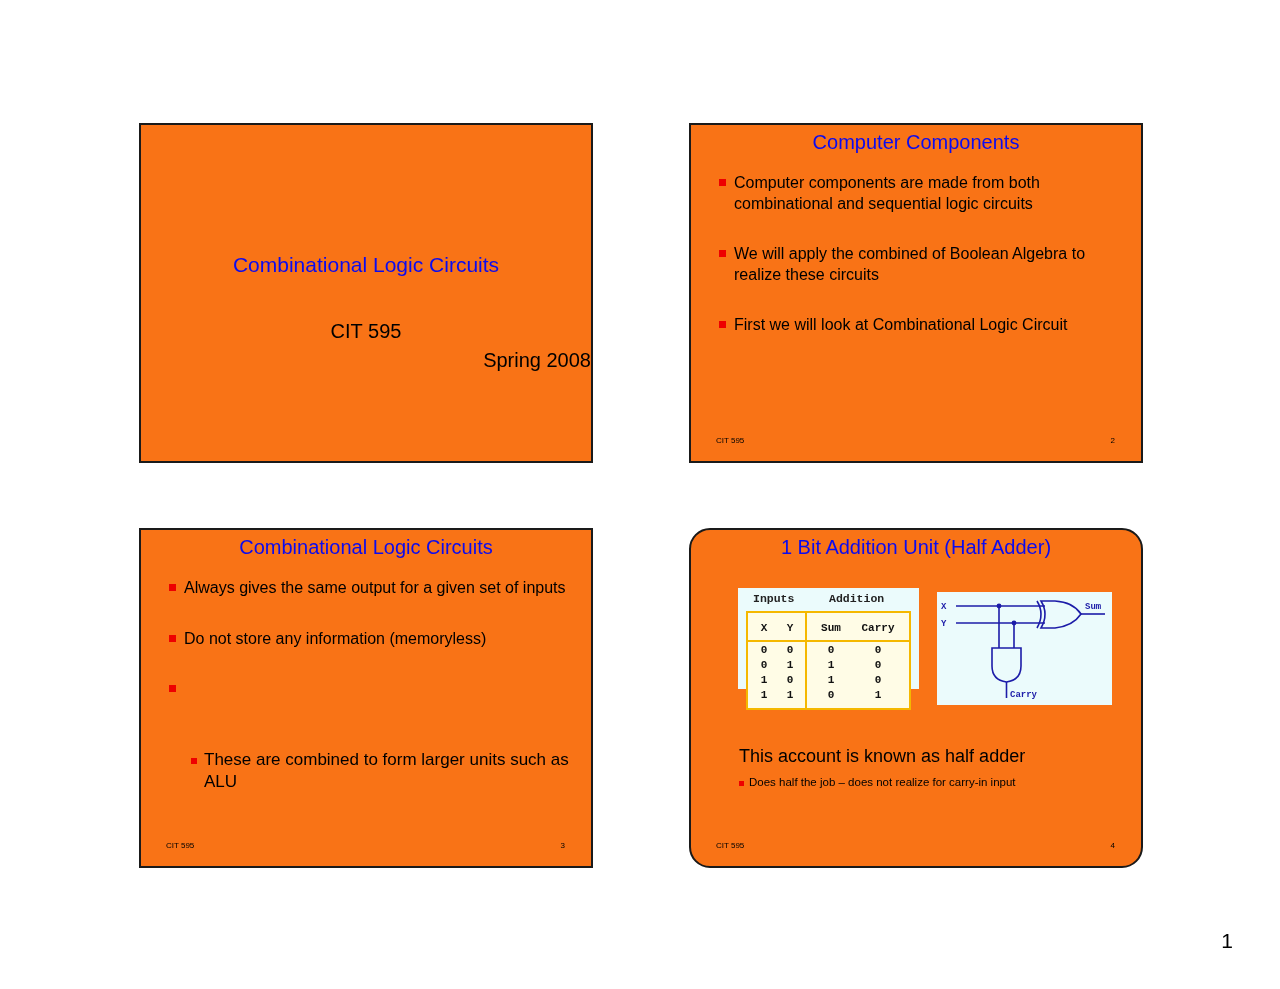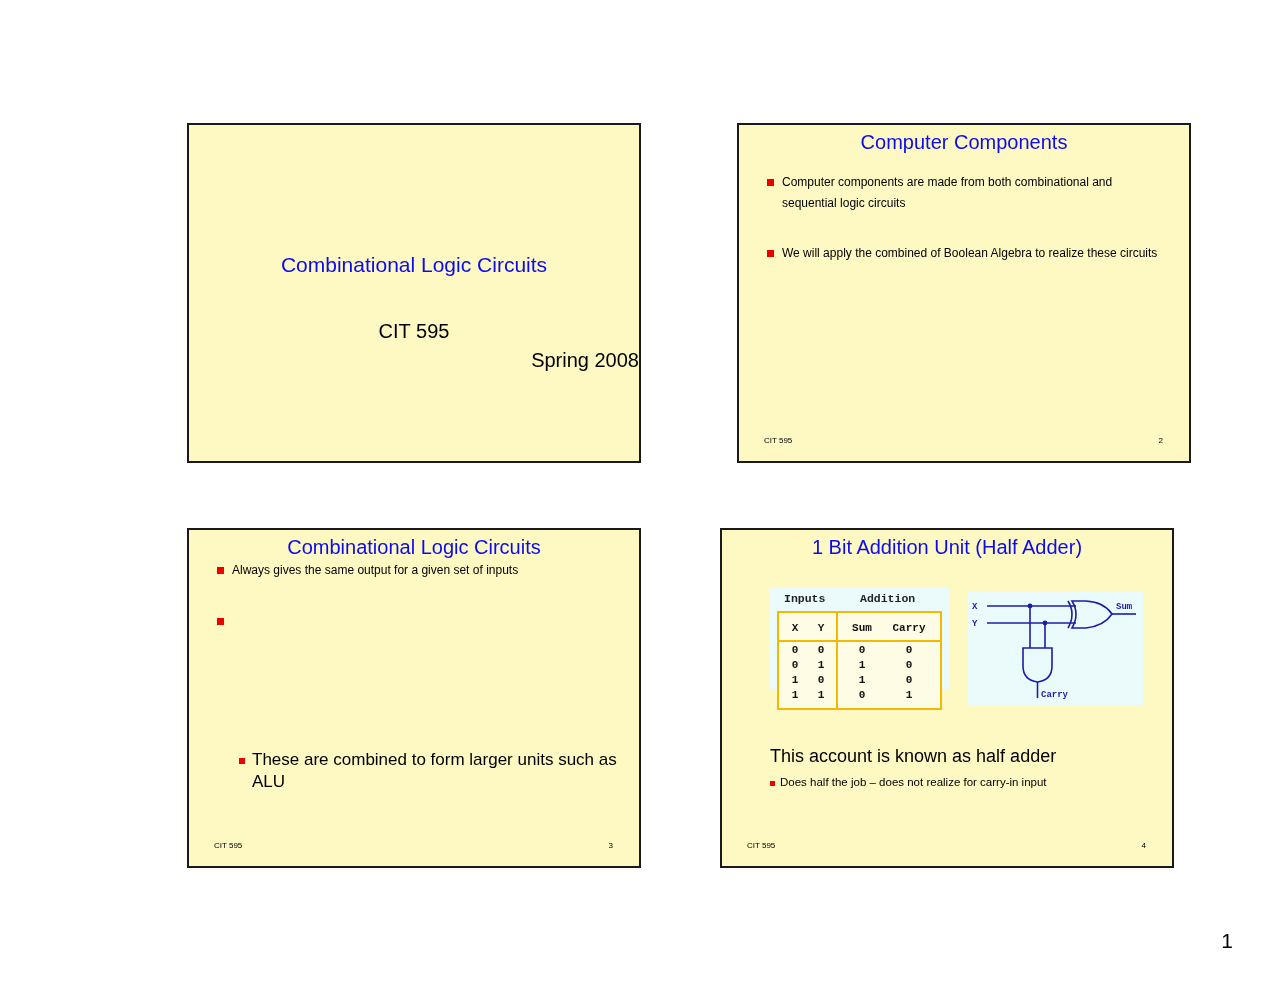--- a/index.html
+++ b/index.html
@@ -1,26 +1,26 @@
 <!DOCTYPE html>
 <html><head>
   <meta charset="utf-8">
   <style>
     html, body { margin: 0; padding: 0; background: #ffffff; }
     body { width: 1280px; height: 989px; position: relative; overflow: hidden; font-family: "Liberation Sans", sans-serif; color: #000; }
-    .slide { position: absolute; width: 450px; height: 336px; border: 2px solid #1a1a1a; background: #fef9c3; box-sizing: content-box; margin-left: 48px; }
+    .slide { position: absolute; width: 450px; height: 336px; border: 2px solid #1a1a1a; background: #f97316; box-sizing: content-box; }
     #s1 { left: 139px; top: 123px; }
     #s2 { left: 689px; top: 123px; }
     #s3 { left: 139px; top: 528px; }
-    #s4 { left: 672px; top: 528px; }
+    #s4 { left: 689px; top: 528px; border-radius: 21px; }
     .title { position: absolute; left: 0; right: 0; text-align: center; color: #0b0bf0; font-size: 20px; }
     .footer-l { position: absolute; left: 25px; bottom: 16px; font-size: 8px; }
     .footer-r { position: absolute; right: 26px; bottom: 16px; font-size: 8px; }
     .bullets { position: absolute; left: 26px; right: 20px; margin: 0; padding: 0; list-style: none; }
-    .bullets li { position: relative; padding-left: 17px; font-size: 12px; line-height: 21px; }
+    .bullets li { position: relative; padding-left: 17px; font-size: 16px; line-height: 21px; }
     .bullets li .sq { position: absolute; left: 2px; top: 7px; width: 7px; height: 7px; background: #ee0000; }
     .sub { position: relative; padding-left: 37px; font-size: 17px; line-height: 22px; }
     .sub .sq { position: absolute; left: 24px; top: 9px; width: 6px; height: 6px; background: #ee0000; }
     .center-text { position: absolute; left: 0; right: 0; text-align: center; font-size: 20px; }
     .tt-wrap { position: absolute; left: 47px; top: 58px; width: 181px; height: 101px; background: #ebfbfc; }
     .tt-head { position: absolute; top: 4px; font-family: "Liberation Mono", monospace; font-weight: bold; font-size: 11.5px; color: #222; }
     .tt-box { position: absolute; left: 8px; top: 23px; width: 161px; height: 95px; border: 2px solid #f5b800; background: #fffce6; font-family: "Liberation Mono", monospace; font-weight: bold; font-size: 11px; color: #111; }
     .tt-div-v { position: absolute; left: 57px; top: 0; bottom: 0; width: 2px; background: #f5b800; }
     .tt-div-h { position: absolute; left: 0; right: 0; top: 27px; height: 2px; background: #f5b800; }
     .cell { position: absolute; width: 20px; text-align: center; }
@@ -37,30 +37,31 @@
   <div class="title" style="top:128px; font-size:21px;">Combinational Logic Circuits</div>
   <div class="center-text" style="top:195px;">CIT 595</div>
   <div class="center-text" style="top:224px;text-align:right;">Spring 2008</div>
 </div>
 
 <div class="slide" id="s2">
   <div class="title" style="top:6px;">Computer Components</div>
   <ul class="bullets" style="top:47px;">
     <li><span class="sq"></span><span>Computer components are made from both combinational and sequential logic circuits</span></li>
     <li style="margin-top:29px;"><span class="sq"></span><span>We will apply the combined of Boolean Algebra to realize these circuits</span></li>
+    <li style="margin-top:29px;"><span class="sq"></span><span>First we will look at Combinational Logic Circuit</span></li>
   </ul>
   <div class="footer-l">CIT 595</div>
   <div class="footer-r">2</div>
 </div>
 
 <div class="slide" id="s3">
   <div class="title" style="top:6px;">Combinational Logic Circuits</div>
-  <ul class="bullets" style="top:30px;">
+  <ul class="bullets" style="top:47px;">
     <li><span class="sq"></span><span>Always gives the same output for a given set of inputs</span></li>
-    <li style="margin-top:30px;"><span class="sq"></span></li>
+    <li style="margin-top:30px;"><span class="sq"></span><span>Do not store any information (memoryless)</span></li>
     <li style="margin-top:29px; line-height:24px;"><span class="sq"></span></li>
   </ul>
   <div class="sub" style="position:absolute; left:26px; right:20px; top:219px;">
     <span class="sq"></span><span>These are combined to form larger units such as ALU</span>
   </div>
   <div class="footer-l">CIT 595</div>
   <div class="footer-r">3</div>
 </div>
 
 <div class="slide" id="s4">

